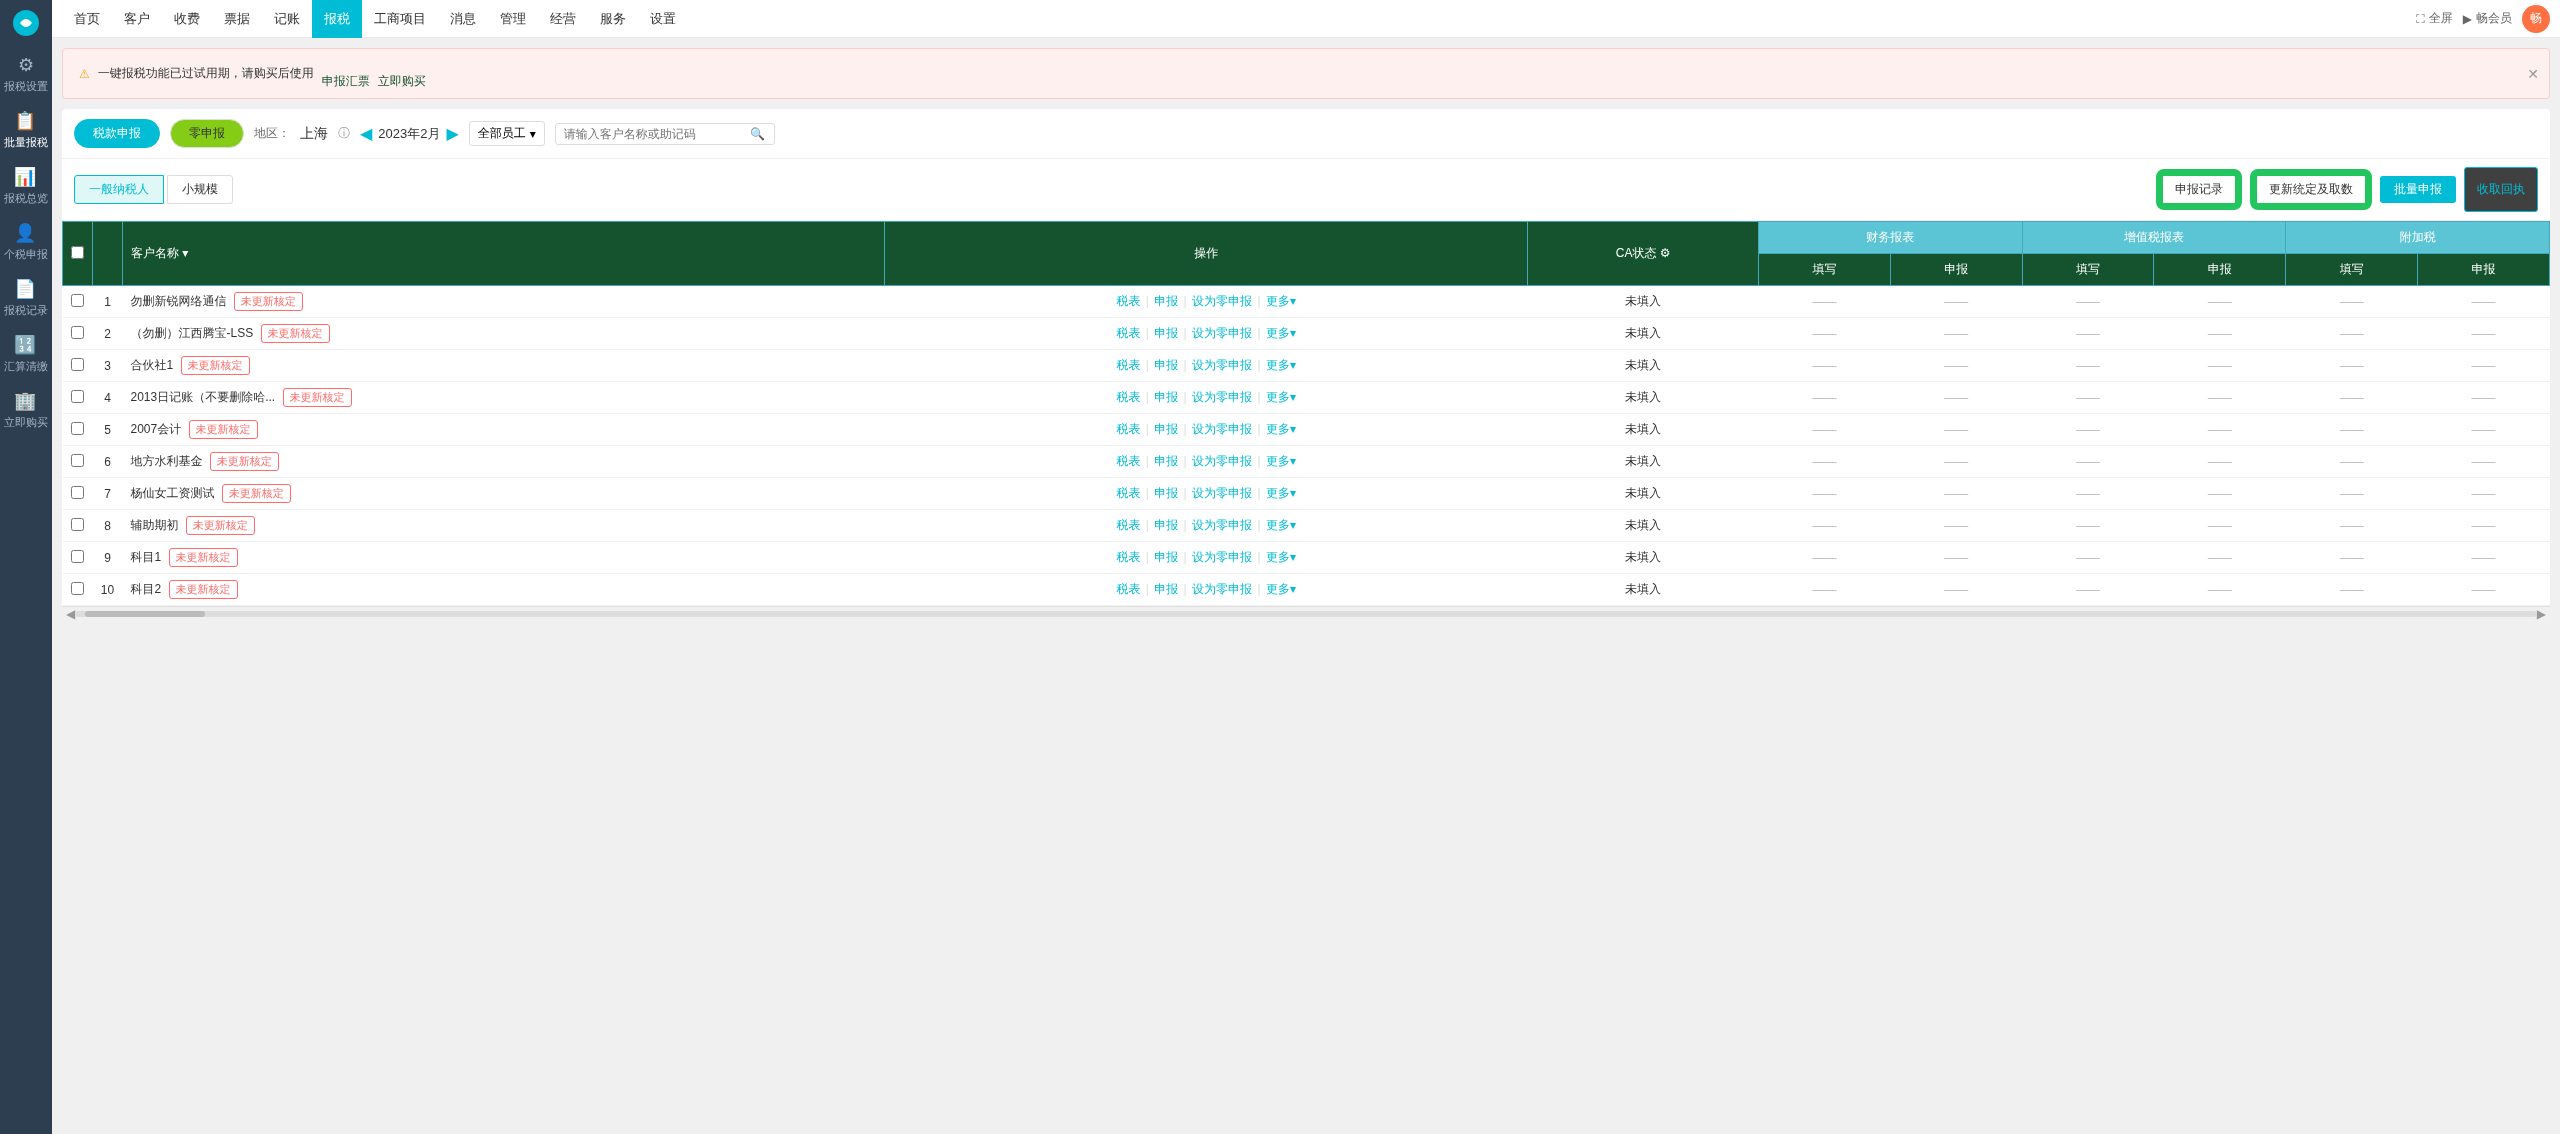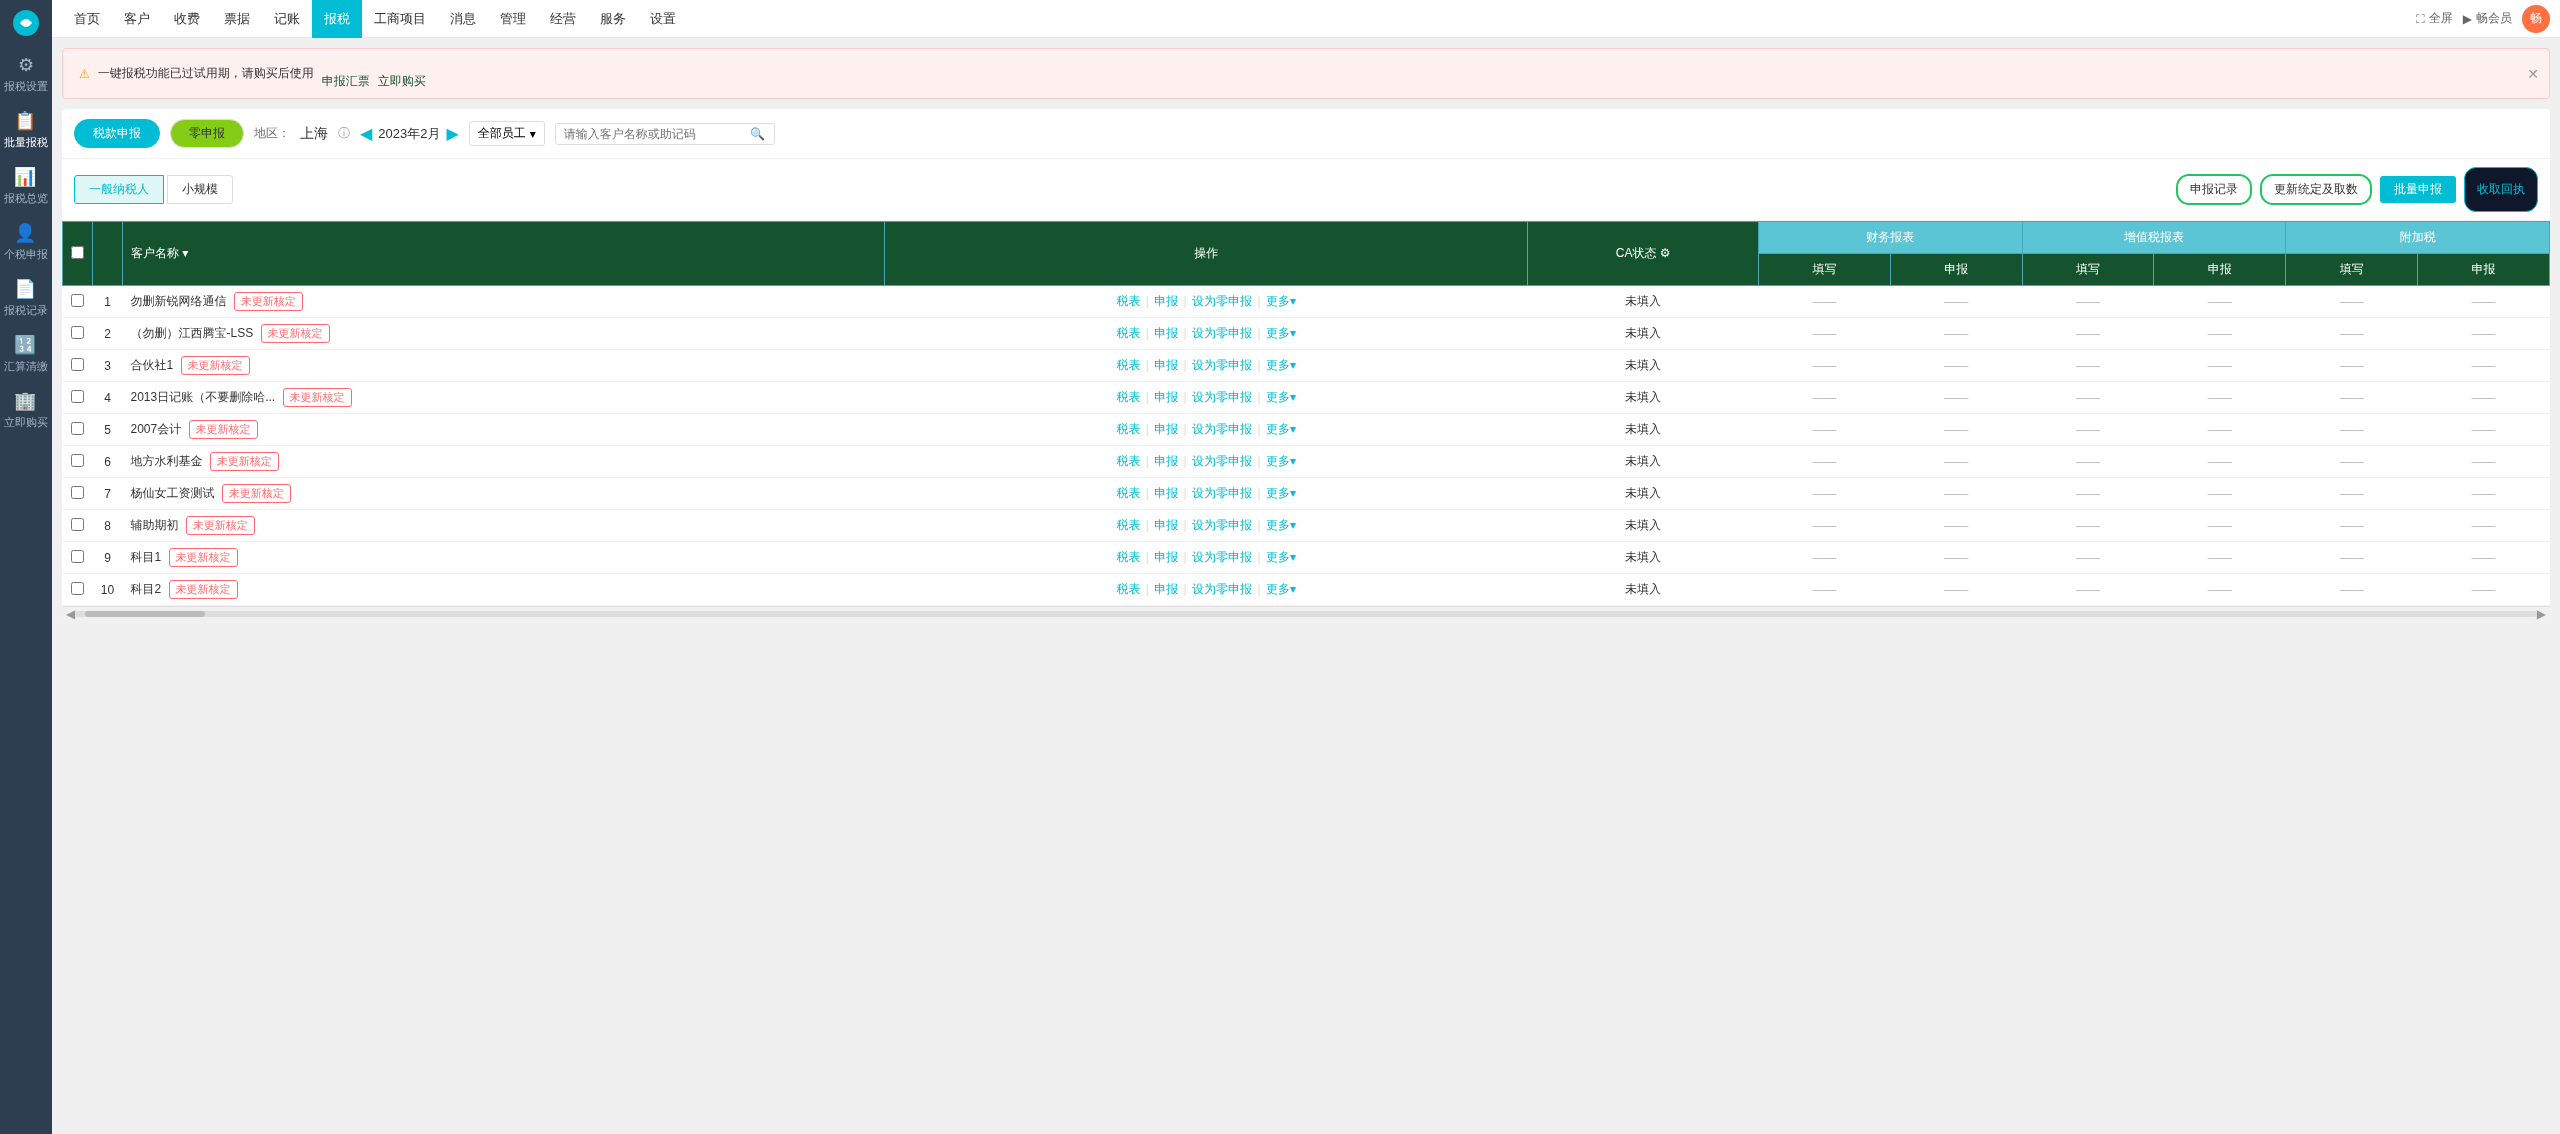--- a/index.html
+++ b/index.html
@@ -218,41 +218,41 @@
     .taxpayer-btn:last-child { border-radius: 0 3px 3px 0; }
     .taxpayer-btn.active { background: #e0f7f7; color: #00bcd4; border-color: #00bcd4; }
     .sub-toolbar-right {
       margin-left: auto;
       display: flex;
       align-items: center;
       gap: 8px;
     }
     .btn-outline {
       padding: 5px 12px;
-      border: 2px solid #22c55e;
-      border-radius: 13px;
+      border: 7px solid #22c55e;
+      border-radius: 8px;
       background: #fff;
       cursor: pointer;
       font-size: 12px;
       color: #333;
     }
     .btn-primary {
       padding: 5px 14px;
       border: none;
       border-radius: 3px;
       background: #00bcd4;
       color: #fff;
       cursor: pointer;
       font-size: 12px;
     }
     .btn-teal {
       padding: 13px 12px;
       border: 1px solid #00bcd4;
-      border-radius: 12px;
-      background: #0f172a;
+      border-radius: 3px;
+      background: #404040;
       color: #00bcd4;
       cursor: pointer;
       font-size: 12px;
     }
 
     
     .table-wrap { overflow-x: auto; }
     table {
       width: 100%;
       border-collapse: collapse;

